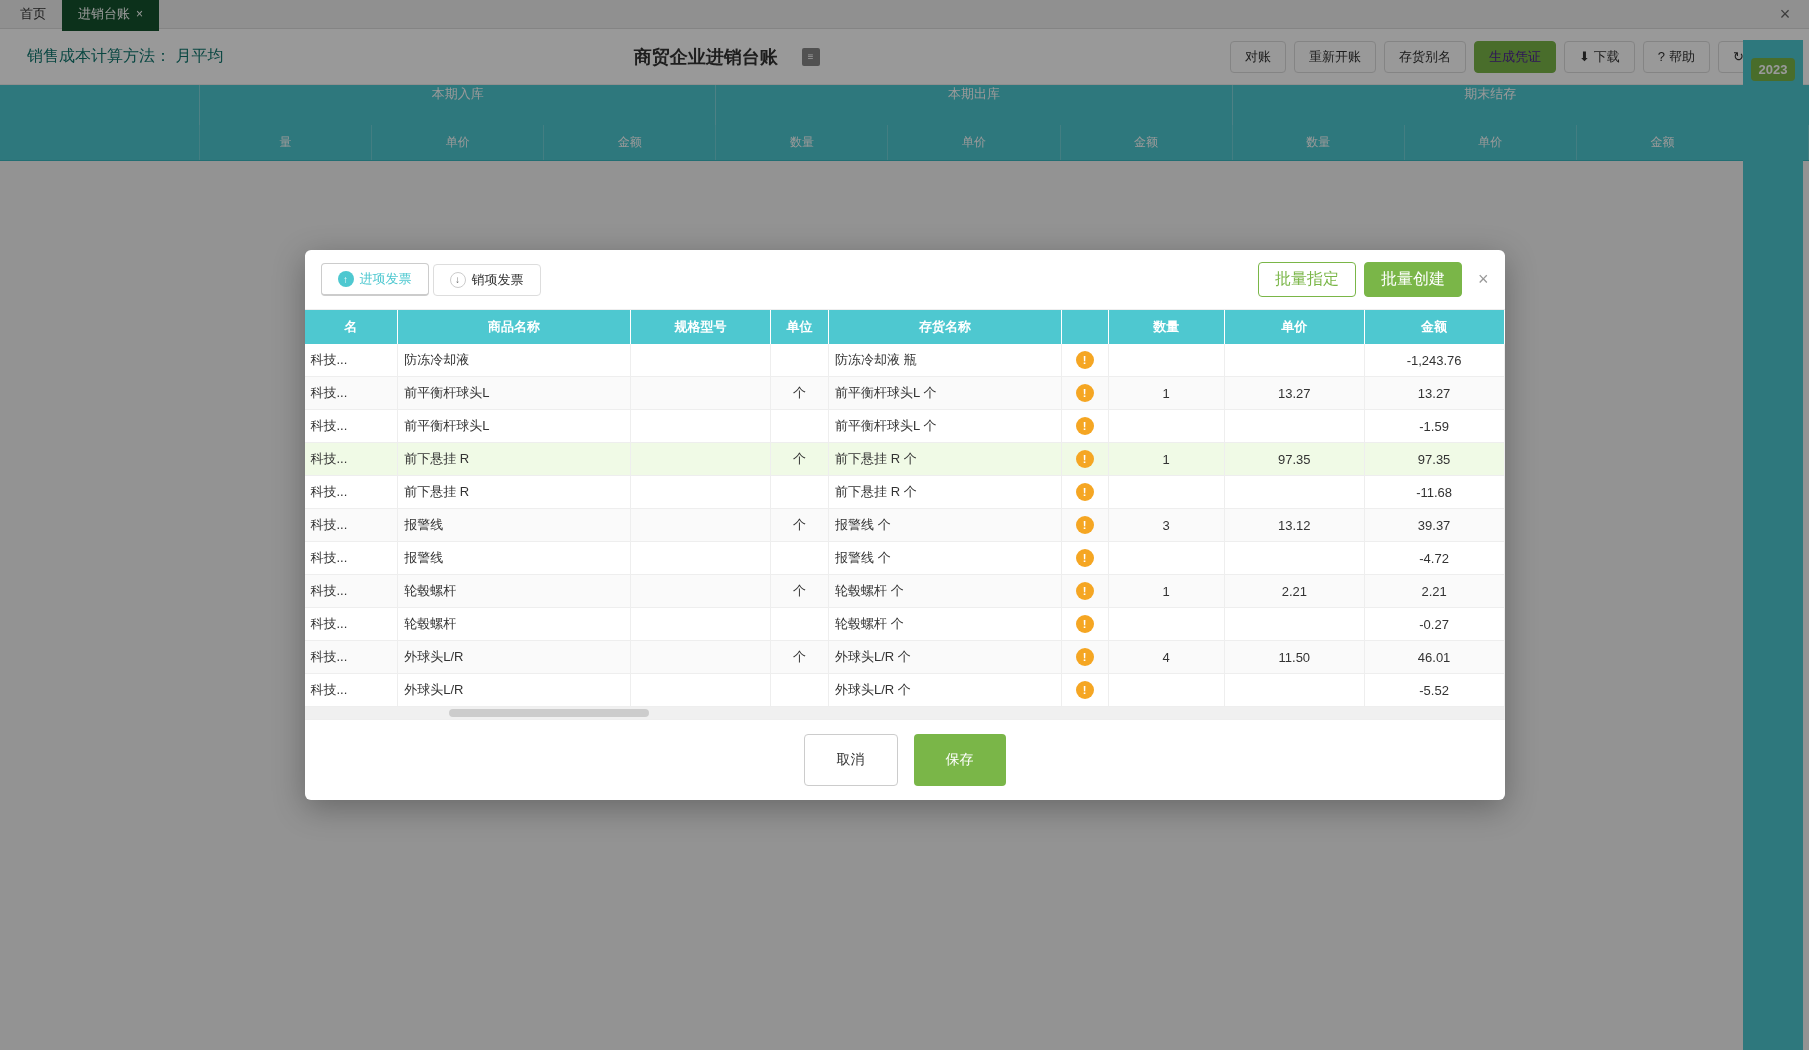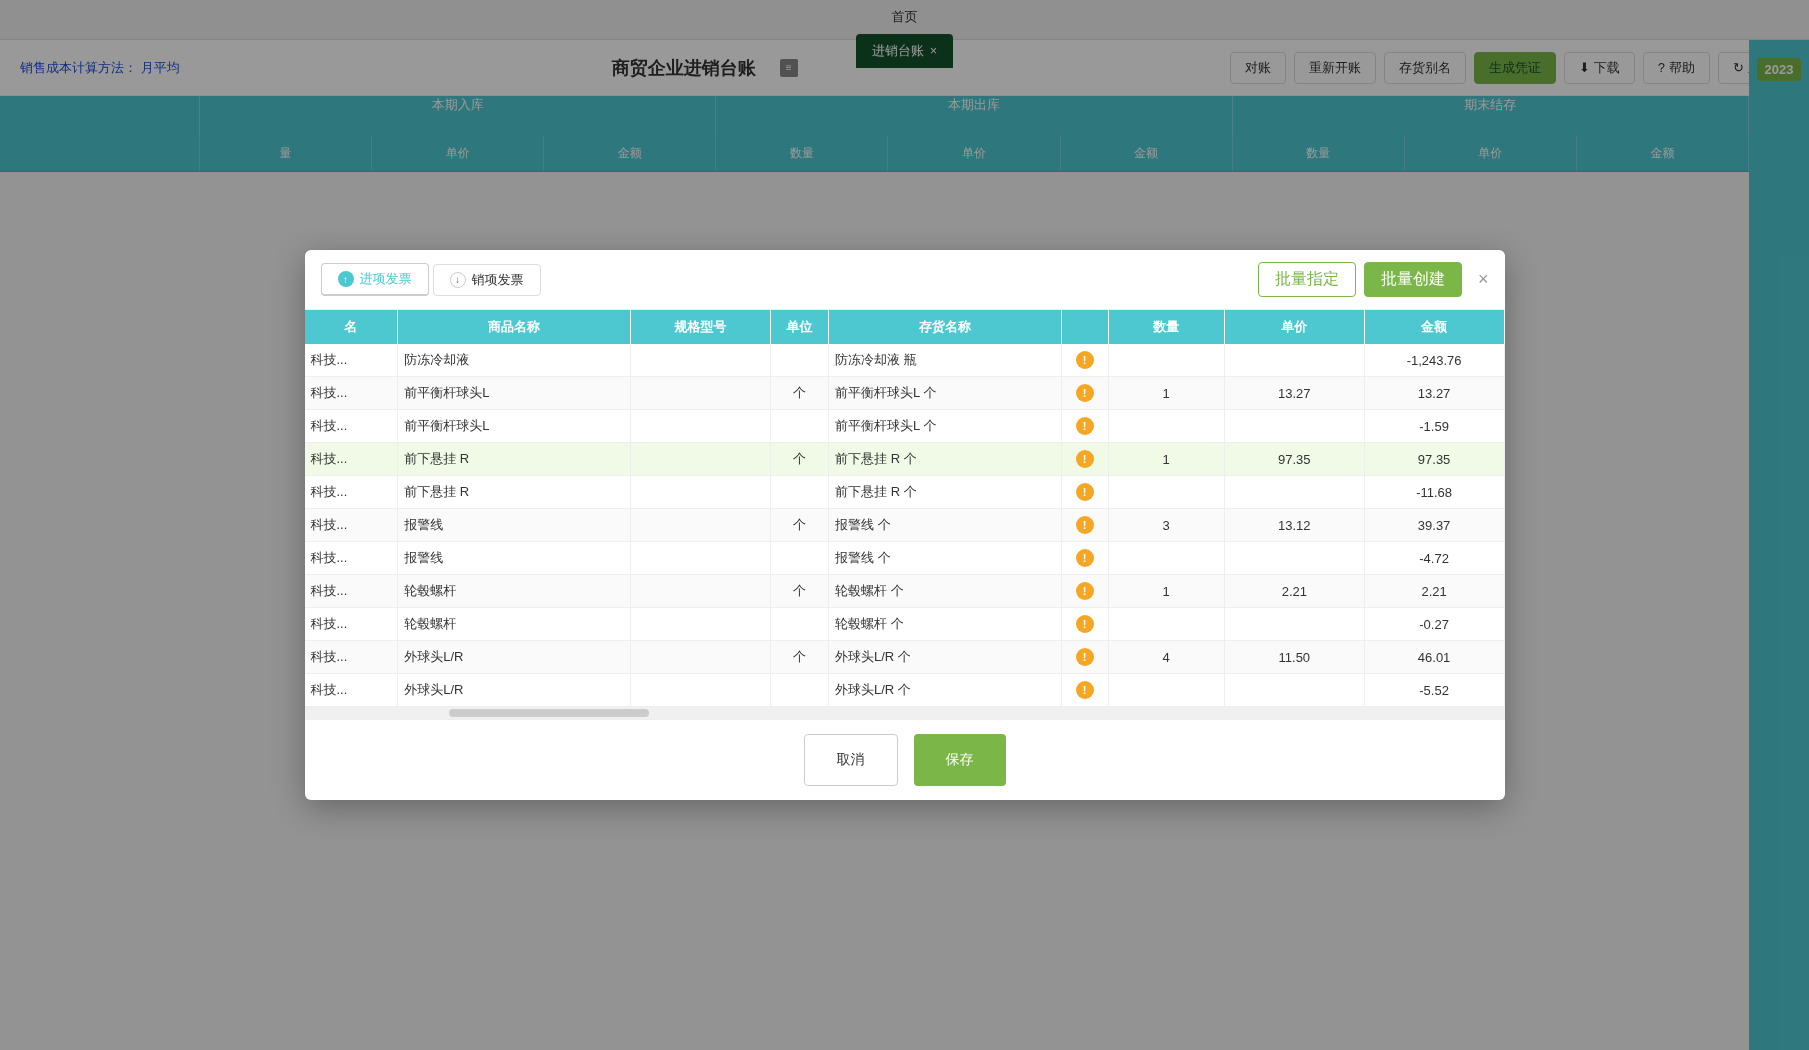--- a/index.html
+++ b/index.html
@@ -2,45 +2,45 @@
 <html><head>
   <meta charset="utf-8">
   <style>
     * { box-sizing: border-box; margin: 0; padding: 0; }
     body { font-family: 'Microsoft YaHei', Arial, sans-serif; font-size: 13px; background: #e0e0e0; width: 1809px; height: 1050px; overflow: hidden; position: relative; }
 
     
     .app-bg { width: 100%; height: 100%; background: #f5f5f5; }
 
     
-    .tab-bar { display: flex; align-items: center; background: #f0f0f0; border-bottom: 1px solid #ddd; height: 40px; padding: 0 4px; flex-direction: column; }
+    .tab-bar { display: flex; align-items: center; background: #f0f0f0; border-bottom: 1px solid #ddd; height: 29px; padding: 0 4px; }
     .tab-item { padding: 8px 16px; font-size: 13px; color: #333; cursor: pointer; border-radius: 4px 4px 0 0; }
     .tab-item.active { background: #14532d; color: white; display: flex; align-items: center; gap: 6px; }
     .tab-close { font-size: 12px; cursor: pointer; }
     .app-close { margin-left: auto; width: 40px; height: 40px; display: flex; align-items: center; justify-content: center; font-size: 18px; cursor: pointer; color: #666; }
 
     
     .main-header { display: flex; align-items: center; padding: 0 20px; height: 56px; background: white; border-bottom: 1px solid #eee; }
-    .cost-method { font-size: 13px; color: #1d4ed8; }
+    .cost-method { font-size: 16px; color: #0f766e; margin-left: 7px; }
     .page-title { flex: 1; text-align: center; font-size: 18px; font-weight: bold; color: #333; display: flex; align-items: center; justify-content: center; gap: 24px; }
     .toolbar-btns { display: flex; gap: 8px; align-items: center; }
     .btn { padding: 6px 14px; border-radius: 4px; border: 1px solid #ddd; background: white; cursor: pointer; font-size: 13px; color: #333; }
-    .btn-primary { background: #7ab648; color: #14532d; border-color: #7ab648; }
+    .btn-primary { background: #7ab648; color: #4c1d95; border-color: #7ab648; }
     .btn-icon { display: flex; align-items: center; gap: 4px; }
 
     
     .table-bands { background: #4ec8d0; display: flex; height: 40px; }
     .band { flex: 1; text-align: center; color: white; display: flex; align-items: flex-start; justify-content: center; font-size: 13px; border-right: 1px solid rgba(255,255,255,0.3); }
     .band:last-child { border-right: none; }
 
     .sub-header { display: flex; height: 36px; background: #4ec8d0; border-bottom: 1px solid #3ab8c0; }
     .sh-cell { flex: 1; text-align: center; color: white; display: flex; align-items: center; justify-content: center; font-size: 12px; border-right: 1px solid rgba(255,255,255,0.2); }
 
     
-    .right-sidebar { position: absolute; right: 0; top: 40px; width: 60px; background: #4ec8d0; height: calc(100% - 40px); display: flex; flex-direction: column; align-items: center; padding-top: 10px; }
+    .right-sidebar { position: absolute; right: 6px; top: 40px; width: 60px; background: #4ec8d0; height: calc(100% - 40px); display: flex; flex-direction: column; align-items: center; padding-top: 10px; }
     .sidebar-label { color: white; font-size: 12px; writing-mode: vertical-rl; }
     .year-badge { background: #7ab648; color: white; padding: 4px 8px; border-radius: 4px; font-size: 13px; font-weight: bold; margin-top: 8px; }
 
     
     .modal-overlay { position: absolute; top: 0; left: 0; width: 100%; height: 100%; background: rgba(0,0,0,0.4); z-index: 100; display: flex; align-items: center; justify-content: center; }
     .modal { background: white; border-radius: 6px; width: 1200px; max-height: 620px; display: flex; flex-direction: column; box-shadow: 0 8px 32px rgba(0,0,0,0.3); }
 
     
     .modal-header { display: flex; align-items: center; padding: 12px 16px; border-bottom: 1px solid #eee; gap: 4px; }
     .modal-tab { padding: 6px 16px; border-radius: 4px; border: 1px solid #ddd; cursor: pointer; font-size: 13px; color: #333; display: flex; align-items: center; gap: 6px; }

